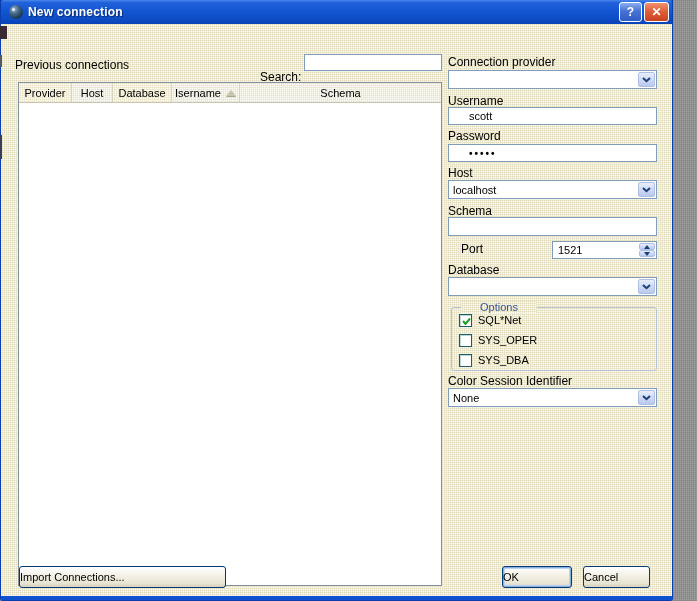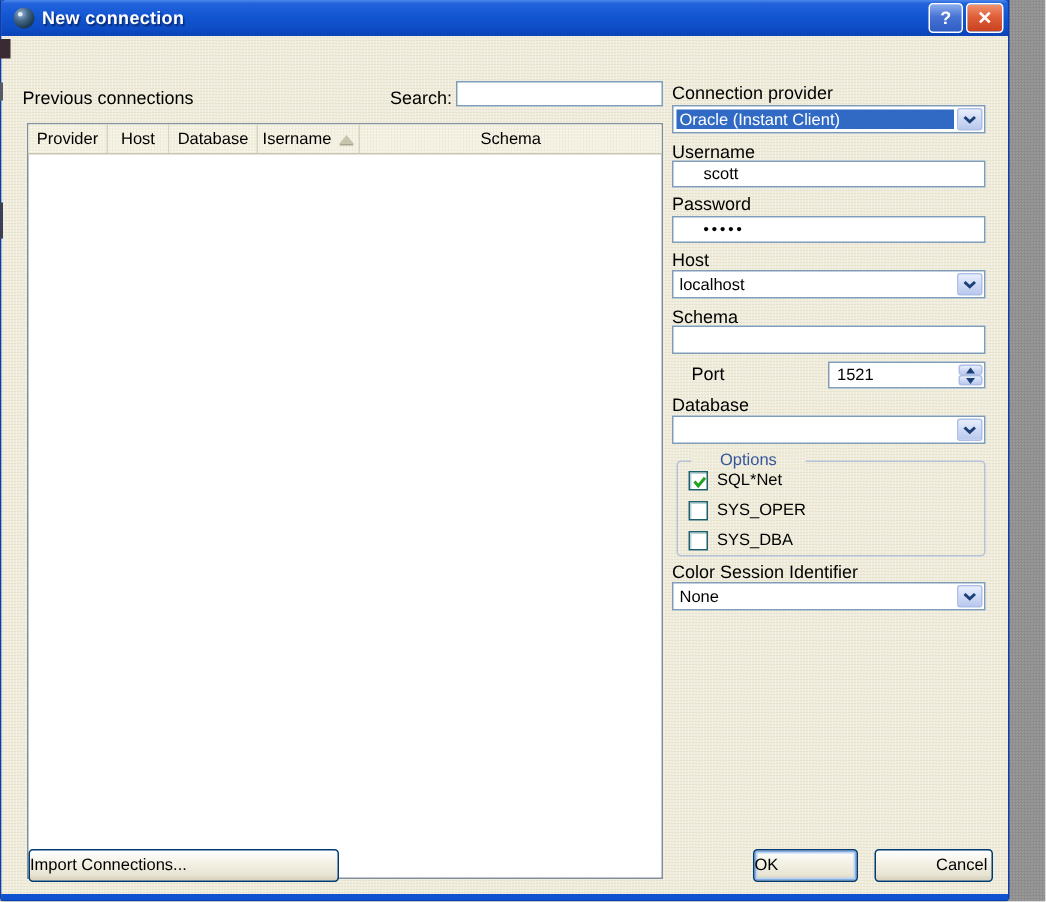--- a/index.html
+++ b/index.html
@@ -90,21 +90,21 @@
 
   
   .xp-btn {
     position:absolute; height:22px; border:1px solid #003c74; border-radius:3px;
     background:linear-gradient(180deg,#ffffff 0%,#f4f1e6 40%,#e9e5d4 80%,#d6d0bb 100%);
     font-size:11px; color:#000; display:flex; align-items:center; justify-content:flex-start;
     font-family:"Liberation Sans", sans-serif; cursor:default;
   }
   .btn-import { left:18px; top:542px; width:207px; }
   .btn-ok { left:501px; top:542px; width:70px; box-shadow:inset 0 0 0 1px #87aee0, inset 0 0 0 2px #bcd4f4; }
-  .btn-cancel { left:582px; top:542px; width:79px;padding-left:40px; }
+  .btn-cancel { left:582px; top:542px; width:67px; }
 
   
   .input, .combo {
     position:absolute; left:447px; width:209px; height:19px;
     background:#fff; border:1px solid #7f9db9; font-size:11px; color:#000;
   }
   .input { display:flex; align-items:center; padding-left:20px; }
   .pwd { letter-spacing:2px; font-size:10px; font-weight:bold; }
   .combo { padding-left:4px; display:flex; align-items:center; }
   .combo-sel {
@@ -166,21 +166,21 @@
         <span>?</span>
       </div>
       <div class="tb-btn btn-close">
         <span>✕</span>
       </div>
     </div>
 
     <div class="dialog-body face-bg">
 
       <div class="lbl" style="left:14px; top:34px;">Previous connections</div>
-      <div class="lbl" style="left:259px; top:34px;text-align:right;">Search:</div>
+      <div class="lbl" style="left:259px; top:46px;text-align:right;">Search:</div>
       <input class="search-input" value="" style="">
 
       <div class="table">
         <div class="thead">
           <div class="th" style="width:53px;">
             <span>Provider</span>
           </div>
           <div class="th" style="width:41px;">
             <span>Host</span>
           </div>
@@ -193,21 +193,20 @@
           </div>
           <div class="th" style="flex:1;">
             <span>Schema</span>
           </div>
         </div>
         <div></div>
       </div>
 
       <div class="lbl" style="left:447px; top:31px;">Connection provider</div>
       <div class="combo" style="top:46px;">
-        <div class="combo-sel">Oracle (Instant Client)</div>
         <div class="combo-btn">
           <svg width="9" height="6">
               <path d="M1 1 L4.5 4.2 L8 1" stroke="#1b3f77" stroke-width="2" fill="none"></path>
             </svg>
         </div>
       </div>
 
       <div class="lbl" style="left:447px; top:70px;">Username</div>
       <div class="input" style="top:83px; height:18px;">
         <span>scott</span>

